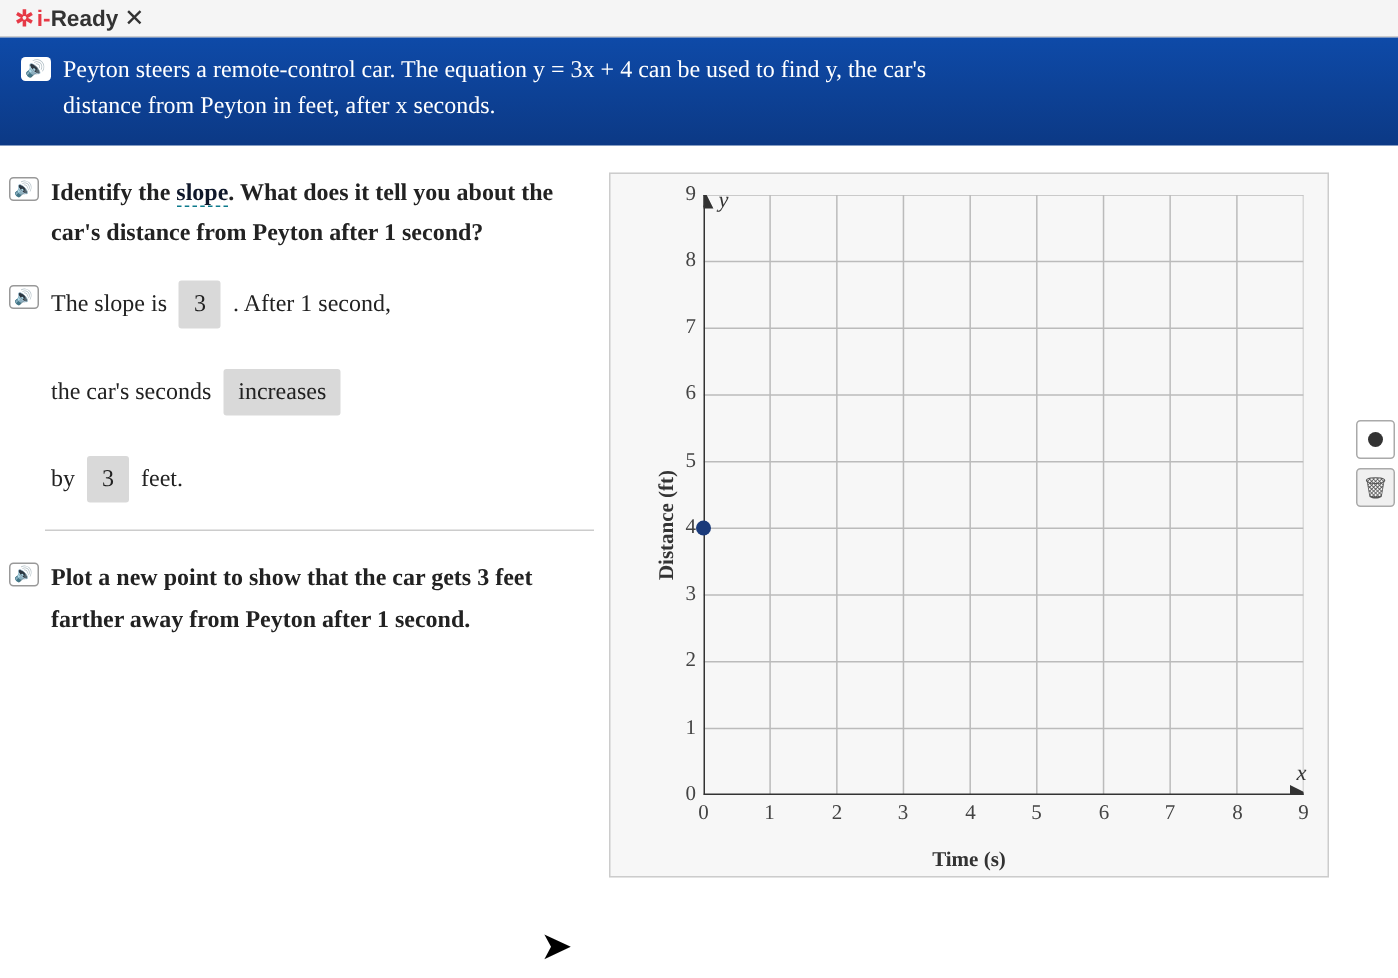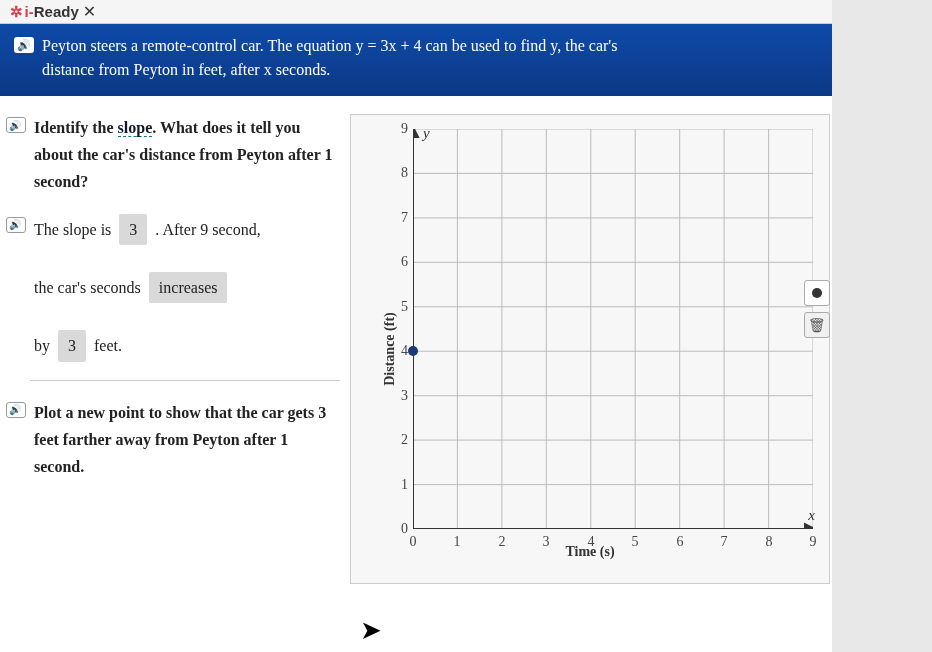--- a/index.html
+++ b/index.html
@@ -1,17 +1,17 @@
 <!DOCTYPE html>
 <html><head>
 <meta charset="utf-8">
 <style>
 *{box-sizing:border-box;margin:0;padding:0;}
 body{font-family:Arial,Helvetica,sans-serif;background:#e8e8e8;width:932px;height:652px;overflow:hidden;position:relative;}
-.app{background:#fff;width:832px;height:652px;position:relative;}
+.app{background:#fff;width:932px;height:652px;position:relative;}
 .topbar{display:flex;align-items:center;padding:2px 10px;background:#f5f5f5;border-bottom:1px solid #ccc;font-size:13px;}
 .logo{font-weight:bold;font-size:15px;}
 .logo .flower{color:#e63946;margin-right:2px;}
 .logo .i{color:#e63946;}
 .logo .rest{color:#333;}
 .lesson-title{flex:1;text-align:center;color:#555;font-size:12px;}
 .close-x{color:#333;font-size:16px;cursor:pointer;padding:0 4px;}
 .banner{background:#0d3b8c;background:linear-gradient(180deg,#0e4aa8 0%,#0c3985 100%);color:#fff;padding:10px 14px 14px 14px;font-size:16px;line-height:1.5;}
 .banner .row1{display:flex;align-items:flex-start;}
 .speaker{width:20px;height:16px;border-radius:3px;background:#fff;color:#0c3985;font-size:11px;display:inline-flex;align-items:center;justify-content:center;margin-right:8px;margin-top:3px;flex-shrink:0;}
@@ -22,21 +22,21 @@
 .right{flex:1;position:relative;}
 .block{display:flex;align-items:flex-start;margin-bottom:18px;}
 .spk-sm{width:20px;height:16px;border-radius:3px;background:#fff;border:1px solid #999;color:#555;font-size:10px;display:inline-flex;align-items:center;justify-content:center;margin-right:8px;margin-top:3px;flex-shrink:0;cursor:pointer;}
 .qtext{font-family:Georgia,serif;font-size:16px;line-height:1.7;color:#222;}
 .qtext b{font-weight:bold;}
 .term{color:#0f172a;border-bottom:1px dashed #0d7a8c;cursor:pointer;}
 .fill{background:#d9d9d9;border-radius:2px;padding:2px 10px;display:inline-block;font-family:Georgia,serif;}
 .divider{border:none;border-top:1px solid #ccc;margin:10px 0 18px 24px;}
 .chart-wrap{background:#f7f7f7;border:1px solid #ccc;width:480px;height:470px;position:relative;padding:10px;}
 .ylabel{position:absolute;left:2px;top:50%;transform:translateY(-50%) rotate(-90deg);transform-origin:center;font-family:Georgia,serif;font-size:14px;font-weight:bold;color:#333;}
-.xlabel{position:absolute;bottom:23px;left:50%;transform:translateX(-50%);font-family:Georgia,serif;font-size:14px;font-weight:bold;color:#333;}
+.xlabel{position:absolute;bottom:2px;left:50%;transform:translateX(-50%);font-family:Georgia,serif;font-size:14px;font-weight:bold;color:#333;}
 .plot{position:absolute;left:62px;top:14px;width:400px;height:400px;}
 .grid-svg{position:absolute;left:0;top:0;}
 .ytick{position:absolute;right:405px;font-family:Georgia,serif;font-size:14px;color:#444;text-align:right;width:20px;}
 .xtick{position:absolute;top:405px;font-family:Georgia,serif;font-size:14px;color:#444;text-align:center;width:20px;}
 .axislab{position:absolute;font-style:italic;font-family:Georgia,serif;font-size:15px;color:#333;}
 .pt{position:absolute;width:10px;height:10px;background:#1a3a7a;border-radius:50%;transform:translate(-50%,-50%);}
 .toolbox{position:absolute;right:2px;top:280px;display:flex;flex-direction:column;gap:6px;}
 .tool{width:26px;height:26px;border:1px solid #aaa;border-radius:3px;background:#f0f0f0;display:flex;align-items:center;justify-content:center;font-size:14px;cursor:pointer;color:#555;}
 .tool.on{background:#fff;}
 .tool .dot{width:10px;height:10px;background:#333;border-radius:50%;}
@@ -69,21 +69,21 @@
     <div class="block">
       <span class="spk-sm">🔊</span>
       <div class="qtext">
         <b><span>Identify the</span> <span class="term">slope</span><span>. What does it tell you about the car's distance from Peyton after 1 second?</span></b>
       </div>
     </div>
 
     <div class="block">
       <span class="spk-sm">🔊</span>
       <div class="qtext">
-        <span>The slope is</span>&nbsp;&nbsp;<span class="fill">3</span>&nbsp;&nbsp;<span>. After 9 second,</span><br><br>
+        <span>The slope is</span>&nbsp;&nbsp;<span class="fill">3</span>&nbsp;&nbsp;<span>. After 1 second,</span><br><br>
         <span>the car's seconds</span>&nbsp;&nbsp;<span class="fill">increases</span><br><br>
         <span>by</span>&nbsp;&nbsp;<span class="fill">3</span>&nbsp;&nbsp;<span>feet.</span>
       </div>
     </div>
 
     <hr class="divider">
 
     <div class="block">
       <span class="spk-sm">🔊</span>
       <div class="qtext">

